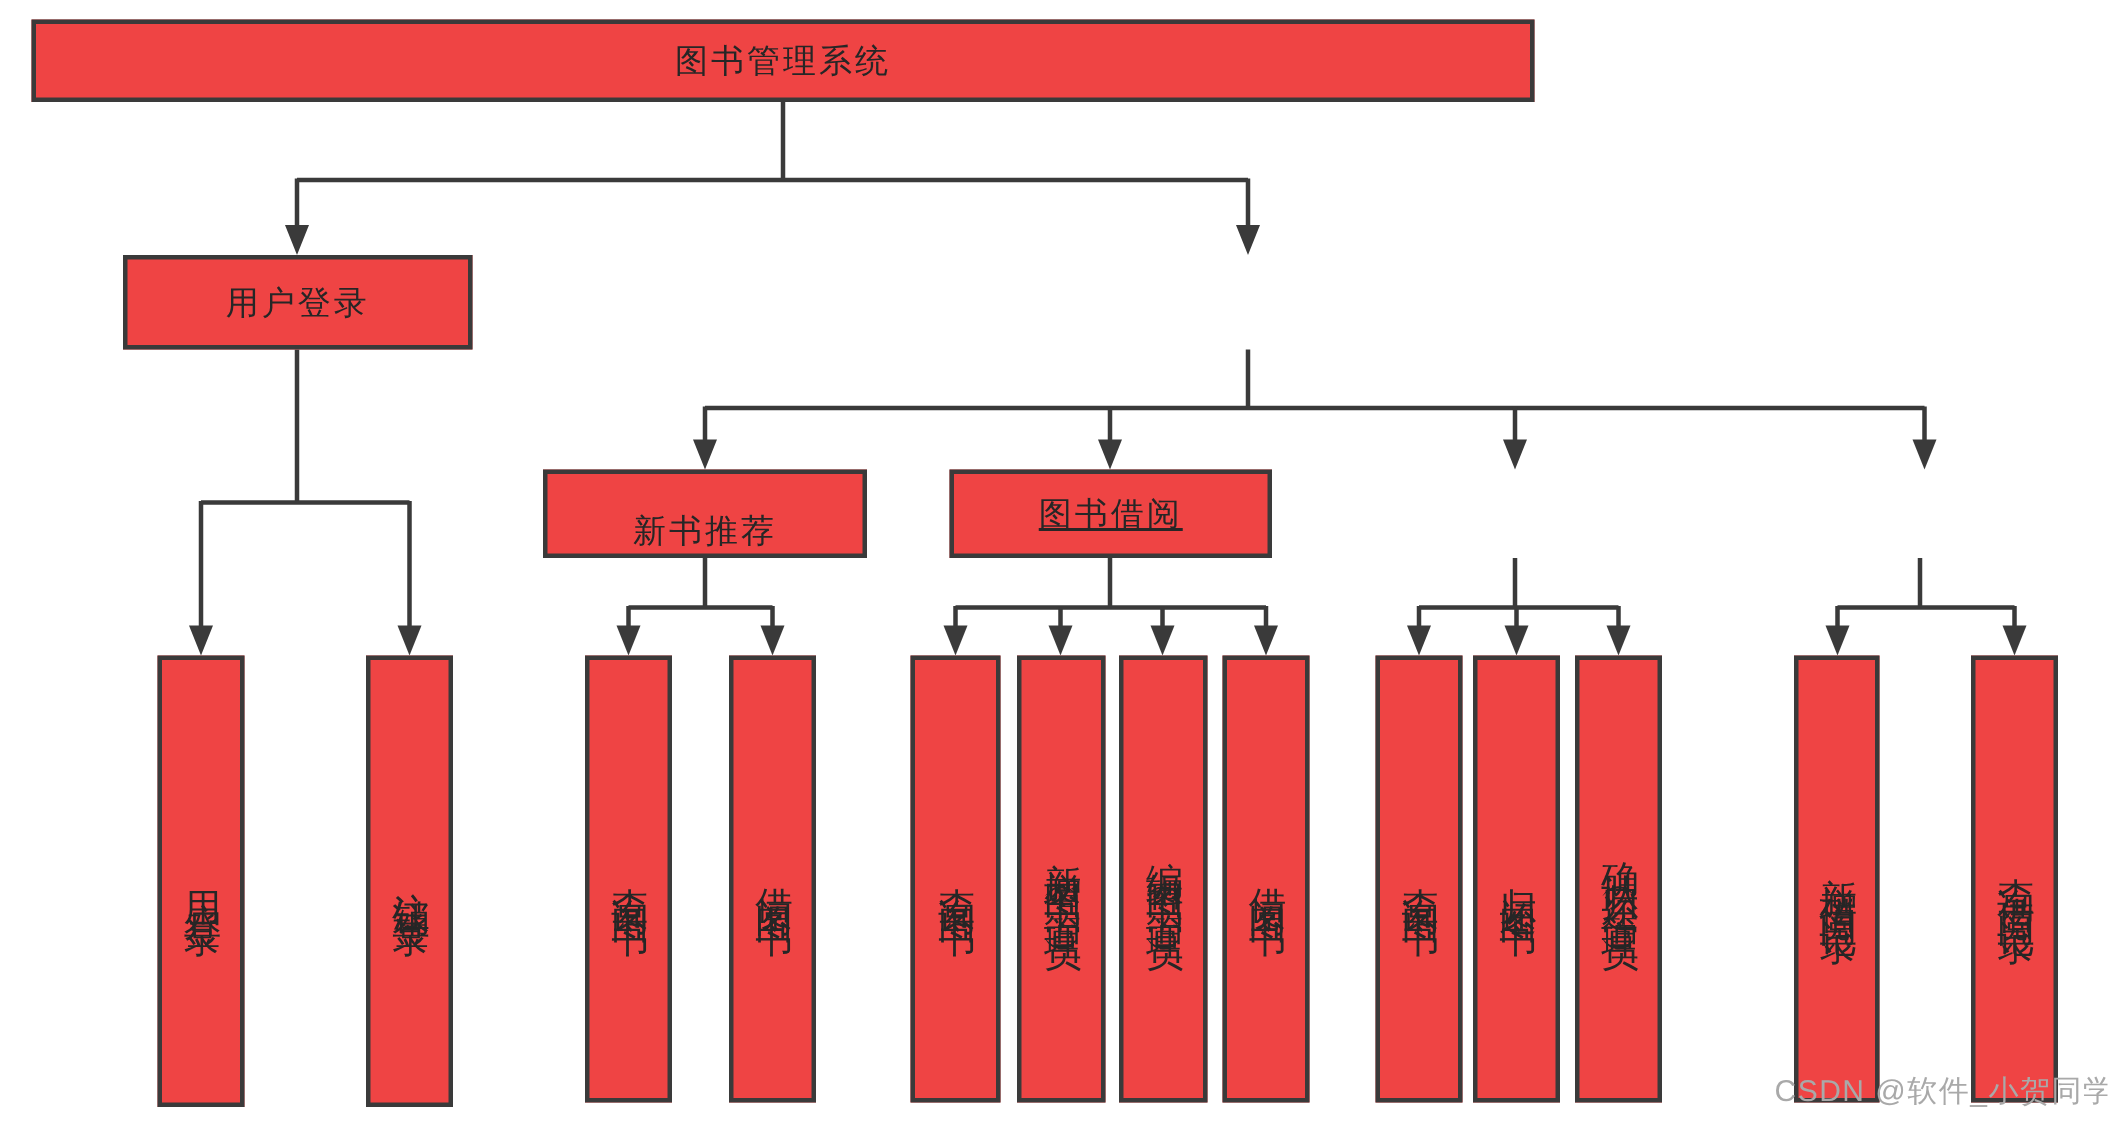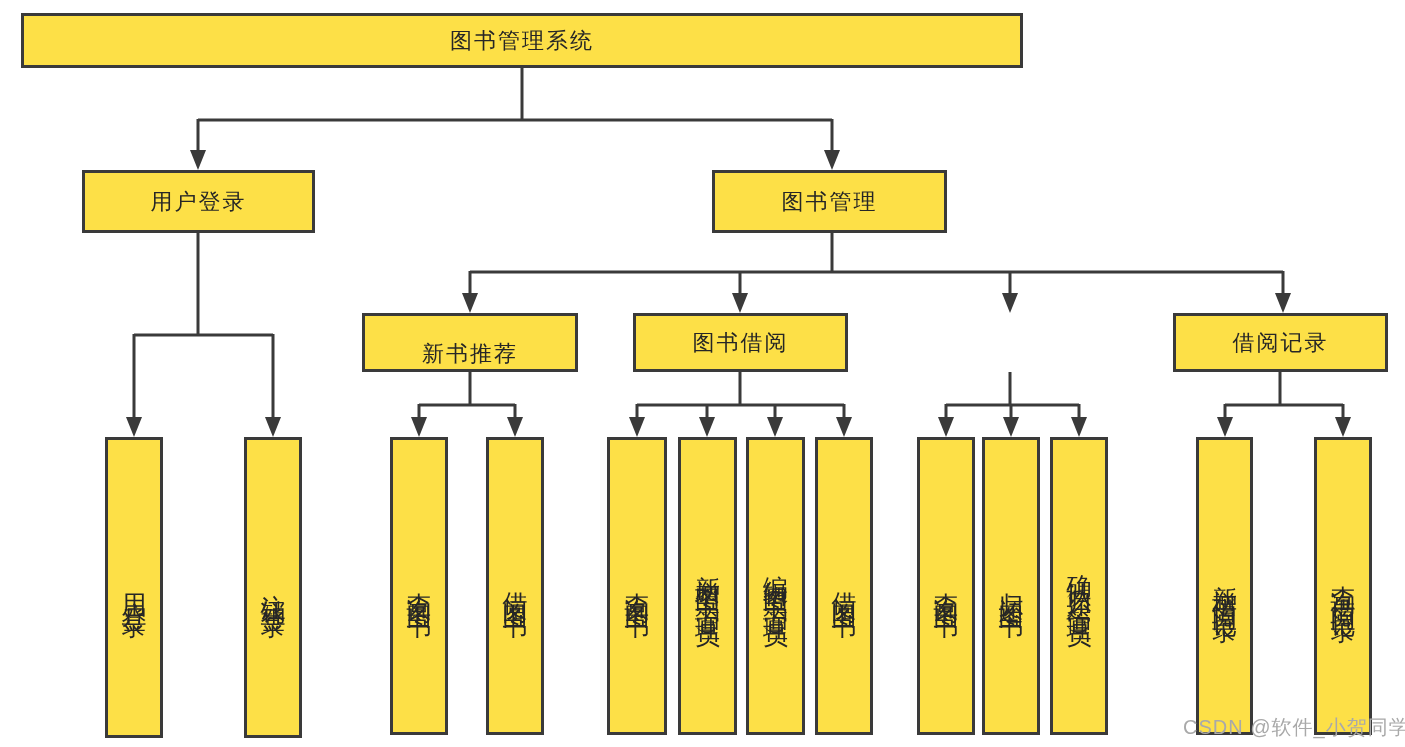--- a/index.html
+++ b/index.html
@@ -2,21 +2,21 @@
 <html><head>
 <meta charset="utf-8">
 <style>
   html,body{margin:0;padding:0;background:#ffffff;}
   body{width:1405px;height:747px;position:relative;overflow:hidden;
        font-family:"Liberation Sans","DejaVu Sans",sans-serif;}
   .stage{position:absolute;left:0;top:0;width:1405px;height:747px;}
   .wires{position:absolute;left:0;top:0;width:1405px;height:747px;}
   .wires path{stroke:#3a3a3a;stroke-width:3;fill:none;}
   .wires polygon{fill:#3a3a3a;stroke:none;}
-  .node{position:absolute;box-sizing:border-box;background:#fde047;
+  .node{position:absolute;box-sizing:border-box;background:#ef4444;
         border:3px solid #3a3a3a;display:flex;align-items:center;justify-content:center;
         color:#262626;font-size:22px;letter-spacing:2px;}
   .leaf span{writing-mode:vertical-rl;text-orientation:mixed;
              font-size:25px;line-height:1;letter-spacing:7px;color:#262626;}
   .watermark{position:absolute;left:1183px;top:714px;z-index:5;
              font-size:20px;color:#a9a9a9;letter-spacing:1px;white-space:nowrap;}
 </style>
 </head>
 <body>
 
@@ -61,32 +61,26 @@
     </g>
   </svg>
 
   <div class="node" style="left:21px;top:13px;width:1002px;height:55px;">
     <span>图书管理系统</span>
   </div>
 
   <div class="node" style="left:82px;top:170px;width:233px;height:63px;">
     <span>用户登录</span>
   </div>
-  <div class="node" style="left:712px;top:170px;width:235px;height:63px;">
-    <span>图书管理</span>
-  </div>
 
   <div class="node" style="left:362px;top:313px;width:216px;height:59px;align-items:flex-end;">
     <span>新书推荐</span>
   </div>
-  <div class="node" style="left:633px;top:313px;width:215px;height:59px;">
+  <div class="node" style="left:633px;top:313px;width:215px;height:59px;text-decoration:underline;">
     <span>图书借阅</span>
-  </div>
-  <div class="node" style="left:1173px;top:313px;width:215px;height:59px;">
-    <span>借阅记录</span>
   </div>
 
   <div class="node leaf" style="left:105px;top:437px;width:58px;height:301px;">
     <span>用户登录</span>
   </div>
   <div class="node leaf" style="left:244px;top:437px;width:58px;height:301px;">
     <span>注销登录</span>
   </div>
 
   <div class="node leaf" style="left:390px;top:437px;width:58px;height:298px;">

